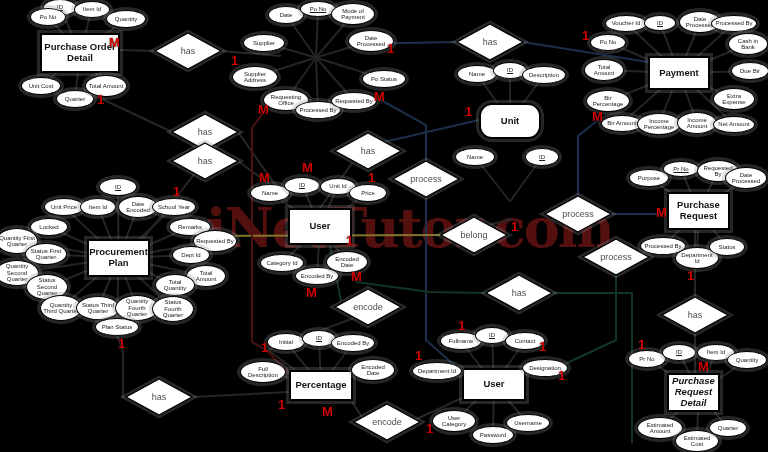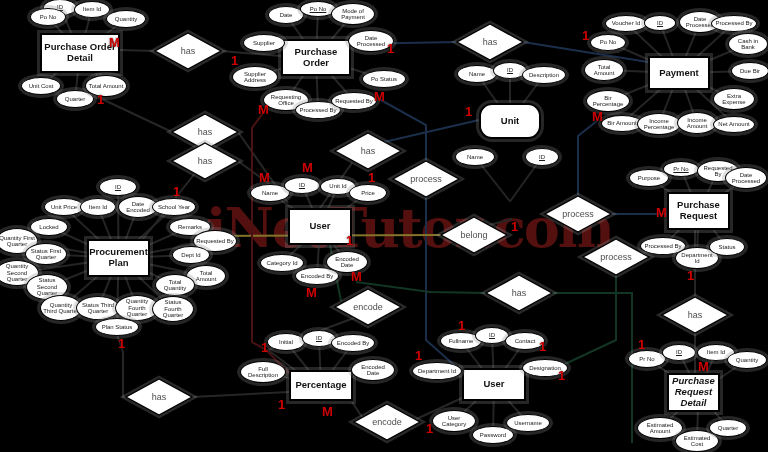--- a/index.html
+++ b/index.html
@@ -219,23 +219,20 @@
       </div>
       <div class="attr" style="left: 21px; top: 77px; width: 40px; height: 18px;">
         <span>Unit Cost</span>
       </div>
       <div class="attr" style="left: 56px; top: 90px; width: 38px; height: 18px;">
         <span>Quarter</span>
       </div>
       <div class="attr" style="left: 85px; top: 75px; width: 42px; height: 22px;">
         <span>Total Amount</span>
       </div>
-      <div class="entity" style="left: 281px; top: 39px; width: 70px; height: 37px;">
-        <span>Purchase Order</span>
-      </div>
       <div class="attr" style="left: 268px; top: 6px; width: 36px; height: 18px;">
         <span>Date</span>
       </div>
       <div class="attr u" style="left: 300px; top: 1px; width: 36px; height: 16px;">
         <span>Po No</span>
       </div>
       <div class="attr" style="left: 331px; top: 3px; width: 44px; height: 22px;">
         <span>Mode of Payment</span>
       </div>
       <div class="attr" style="left: 243px; top: 34px; width: 42px; height: 18px;">

